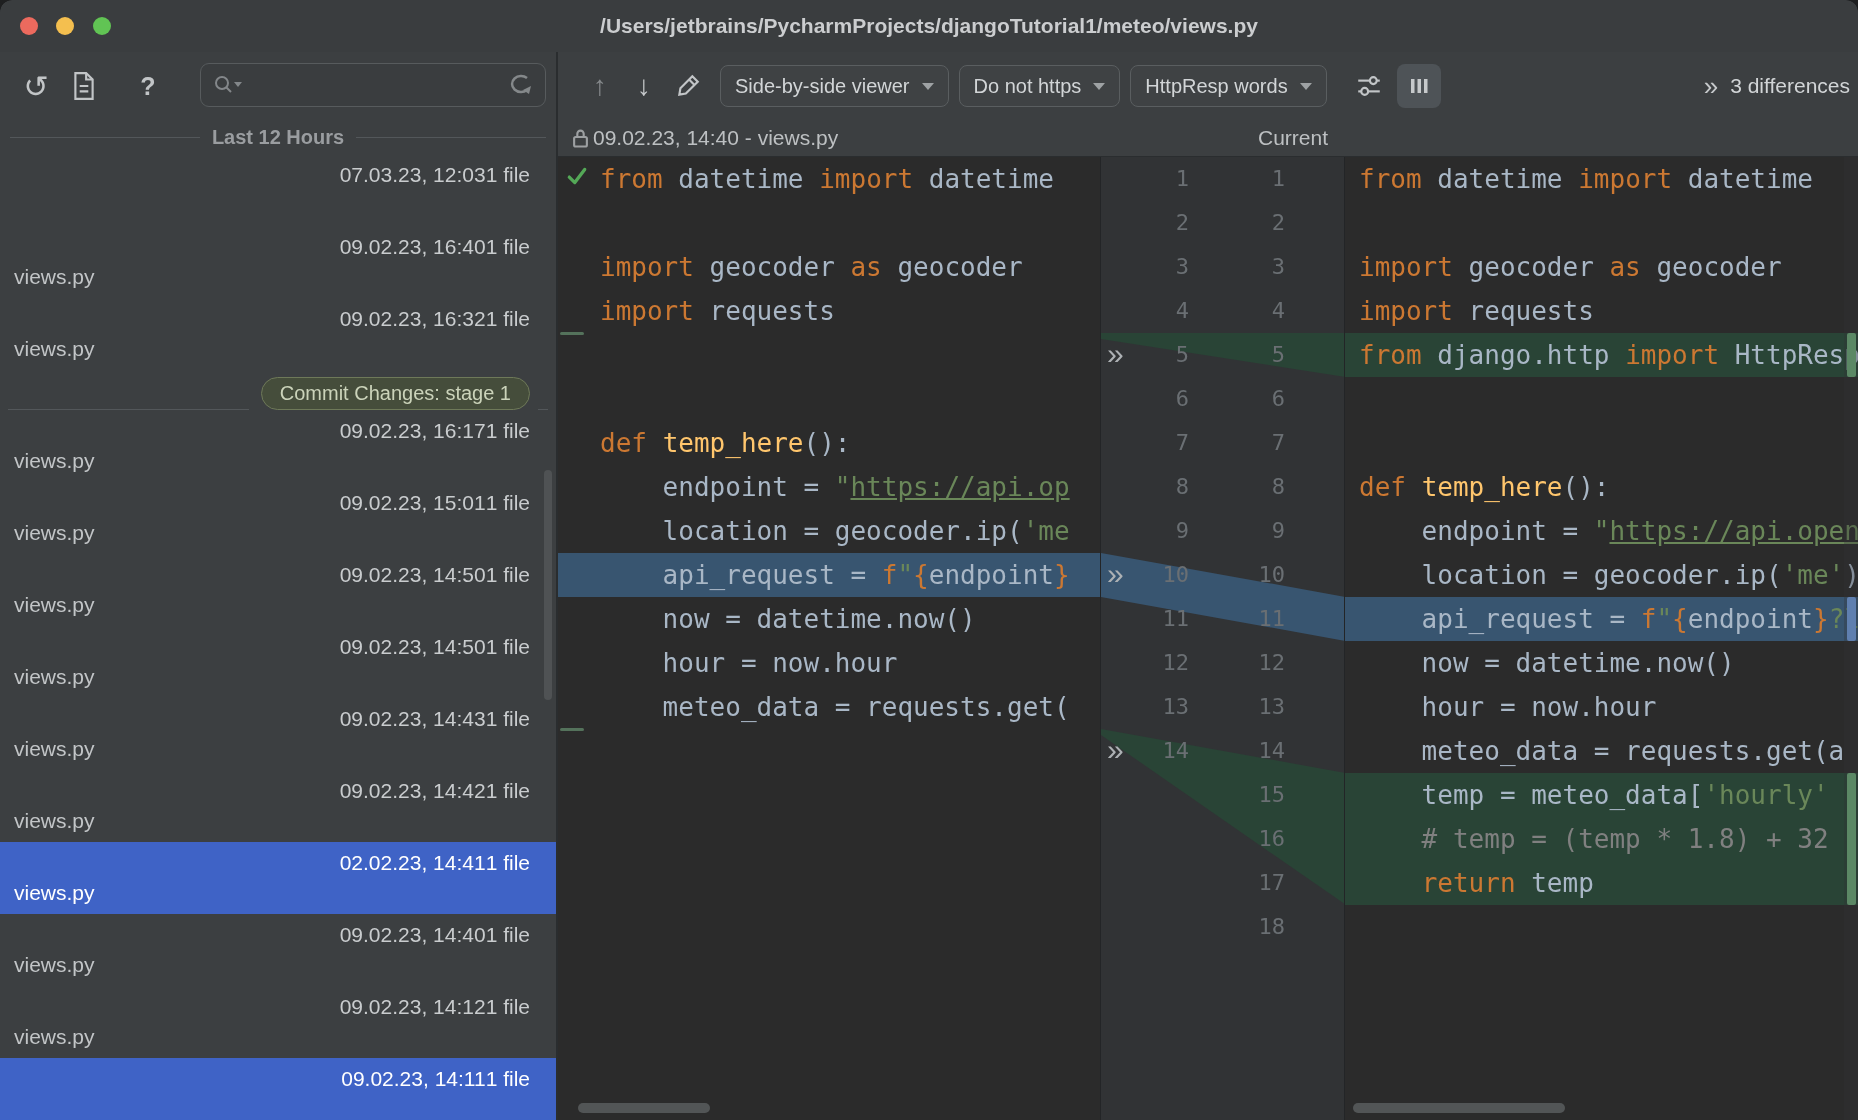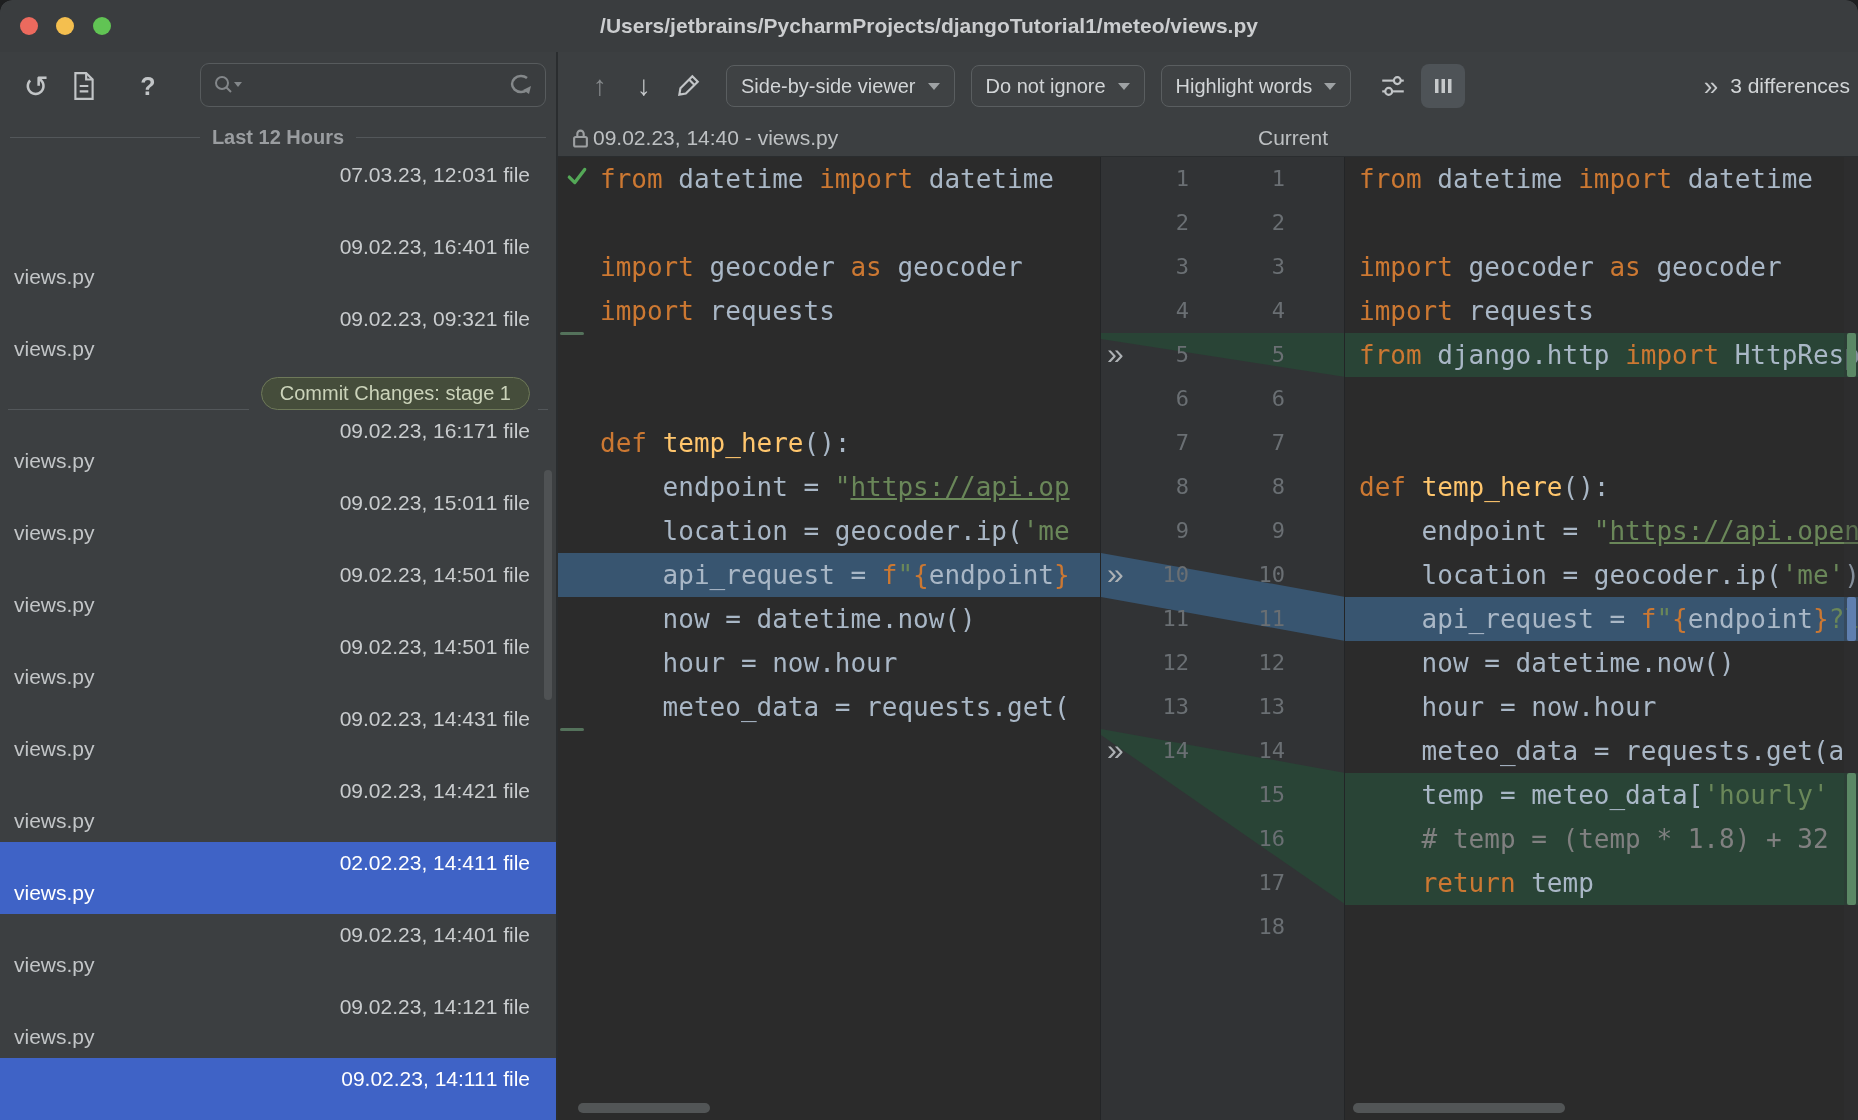--- a/index.html
+++ b/index.html
@@ -18,21 +18,21 @@
   .toolbar{position:absolute;top:52px;left:0;right:0;height:68px;background:#3C3F41;border-bottom:1px solid #2B2E30;}
   .tb-btn{position:absolute;top:50%;transform:translateY(-50%);width:44px;height:44px;display:flex;align-items:center;justify-content:center;color:#C2C5C7;}
   .glyph-undo{font-size:30px;}
   .glyph-help{font-size:25px;font-weight:bold;}
   .search{position:absolute;left:200px;top:11px;width:346px;height:44px;background:#3A3D3F;border:1px solid #575B5D;border-radius:9px;display:flex;align-items:center;padding:0 12px;box-sizing:border-box;}
   .search input{flex:1;background:transparent;border:0;outline:none;color:#DDDFE0;font-size:20px;min-width:0;margin-left:8px;}
 
   .dtb{position:absolute;left:578px;right:8px;top:52px;height:68px;display:flex;align-items:center;}
   .icon-btn{width:44px;height:44px;display:flex;align-items:center;justify-content:center;color:#C6C9CB;font-size:28px;border-radius:8px;flex:0 0 auto;}
   .arrow-up{color:#85898B;}
-  .dd{height:42px;border:1px solid #5A5E60;border-radius:8px;background:#3F4244;display:flex;align-items:center;padding:4px 14px;color:#D2D5D7;font-size:20px;margin-left:16px;box-sizing:border-box;white-space:nowrap;flex:0 0 auto;}
+  .dd{height:42px;border:1px solid #5A5E60;border-radius:8px;background:#3F4244;display:flex;align-items:center;padding:4px 14px;color:#D2D5D7;font-size:20px;margin-left:10px;box-sizing:border-box;white-space:nowrap;flex:0 0 auto;}
   .dd:first-of-type{margin-left:26px;}
   .chev{margin-left:12px;width:0;height:0;border-left:6px solid transparent;border-right:6px solid transparent;border-top:7px solid #9EA2A4;}
   .ml20{margin-left:20px;} .ml6{margin-left:6px;}
   .pressed{background:#4E5357;}
   .chev2{margin-left:auto;font-size:26px;color:#C6C9CB;flex:0 0 auto;}
   .diffcount{margin-left:12px;font-size:21px;color:#D2D5D7;white-space:nowrap;flex:0 0 auto;}
 
   .main-divider{position:absolute;left:556px;top:52px;bottom:0;width:2px;background:#2A2D2F;z-index:6;}
 
   
@@ -147,25 +147,25 @@
         <path d="M16 3 l5 5 -11 11 -6 1 1 -6 z" fill="none" stroke="#C2C5C7" stroke-width="2"></path>
         <path d="M13 6 l5 5" stroke="#C2C5C7" stroke-width="2"></path>
       </svg>
     </div>
 
     <div class="dd">
       <span>Side-by-side viewer</span>
       <span class="chev"></span>
     </div>
     <div class="dd">
-      <span>Do not ignore</span>
+      <span>Do not https</span>
       <span class="chev"></span>
     </div>
     <div class="dd">
-      <span>Highlight words</span>
+      <span>HttpResp words</span>
       <span class="chev"></span>
     </div>
 
     <div class="icon-btn ml20">
       <svg width="28" height="28" viewBox="0 0 26 26">
         <line x1="3" y1="8" x2="23" y2="8" stroke="#C2C5C7" stroke-width="2"></line>
         <circle cx="17" cy="8" r="3.2" fill="#3C3F41" stroke="#C2C5C7" stroke-width="2"></circle>
         <line x1="3" y1="18" x2="23" y2="18" stroke="#C2C5C7" stroke-width="2"></line>
         <circle cx="9" cy="18" r="3.2" fill="#3C3F41" stroke="#C2C5C7" stroke-width="2"></circle>
       </svg>
@@ -199,21 +199,21 @@
           </div>
           <div class="hist-entry">
             <div class="hist-row1">
               <div class="hist-date">09.02.23, 16:40</div>
               <div class="hist-count">1 file</div>
             </div>
             <div class="hist-name">views.py</div>
           </div>
           <div class="hist-entry">
             <div class="hist-row1">
-              <div class="hist-date">09.02.23, 09:32</div>
+              <div class="hist-date">09.02.23, 16:32</div>
               <div class="hist-count">1 file</div>
             </div>
             <div class="hist-name">views.py</div>
           </div>
           <div class="hist-labelrow">
             <span class="hist-pill">Commit Changes: stage 1</span>
           </div>
           <div class="hist-entry">
             <div class="hist-row1">
               <div class="hist-date">09.02.23, 16:17</div>

